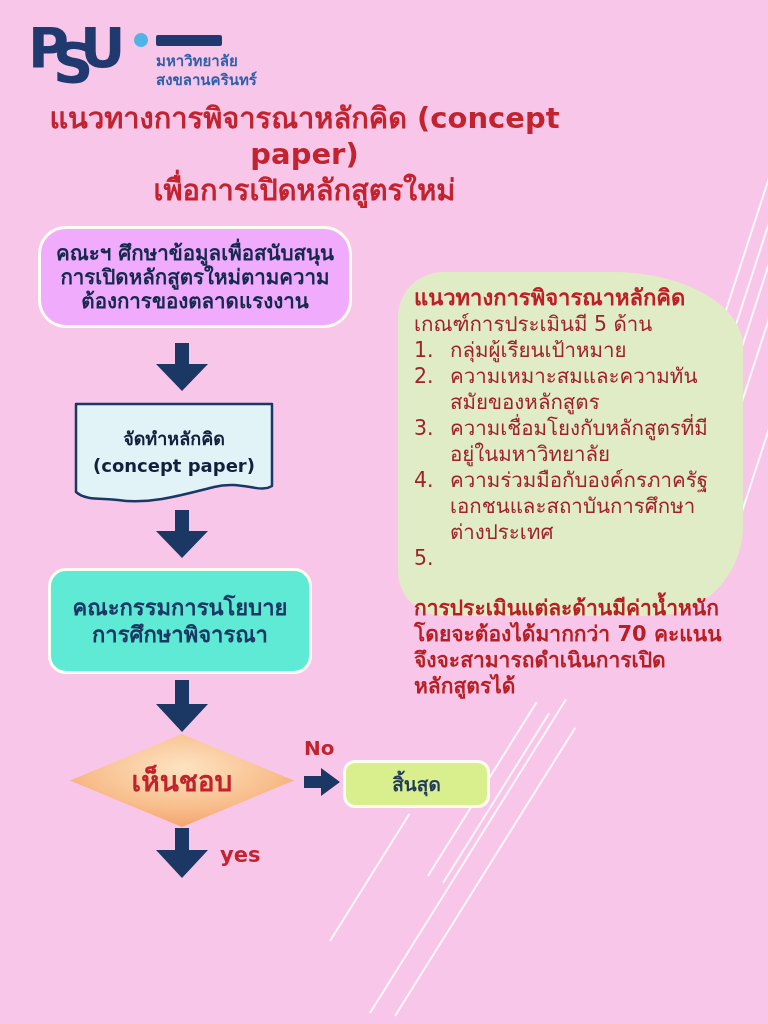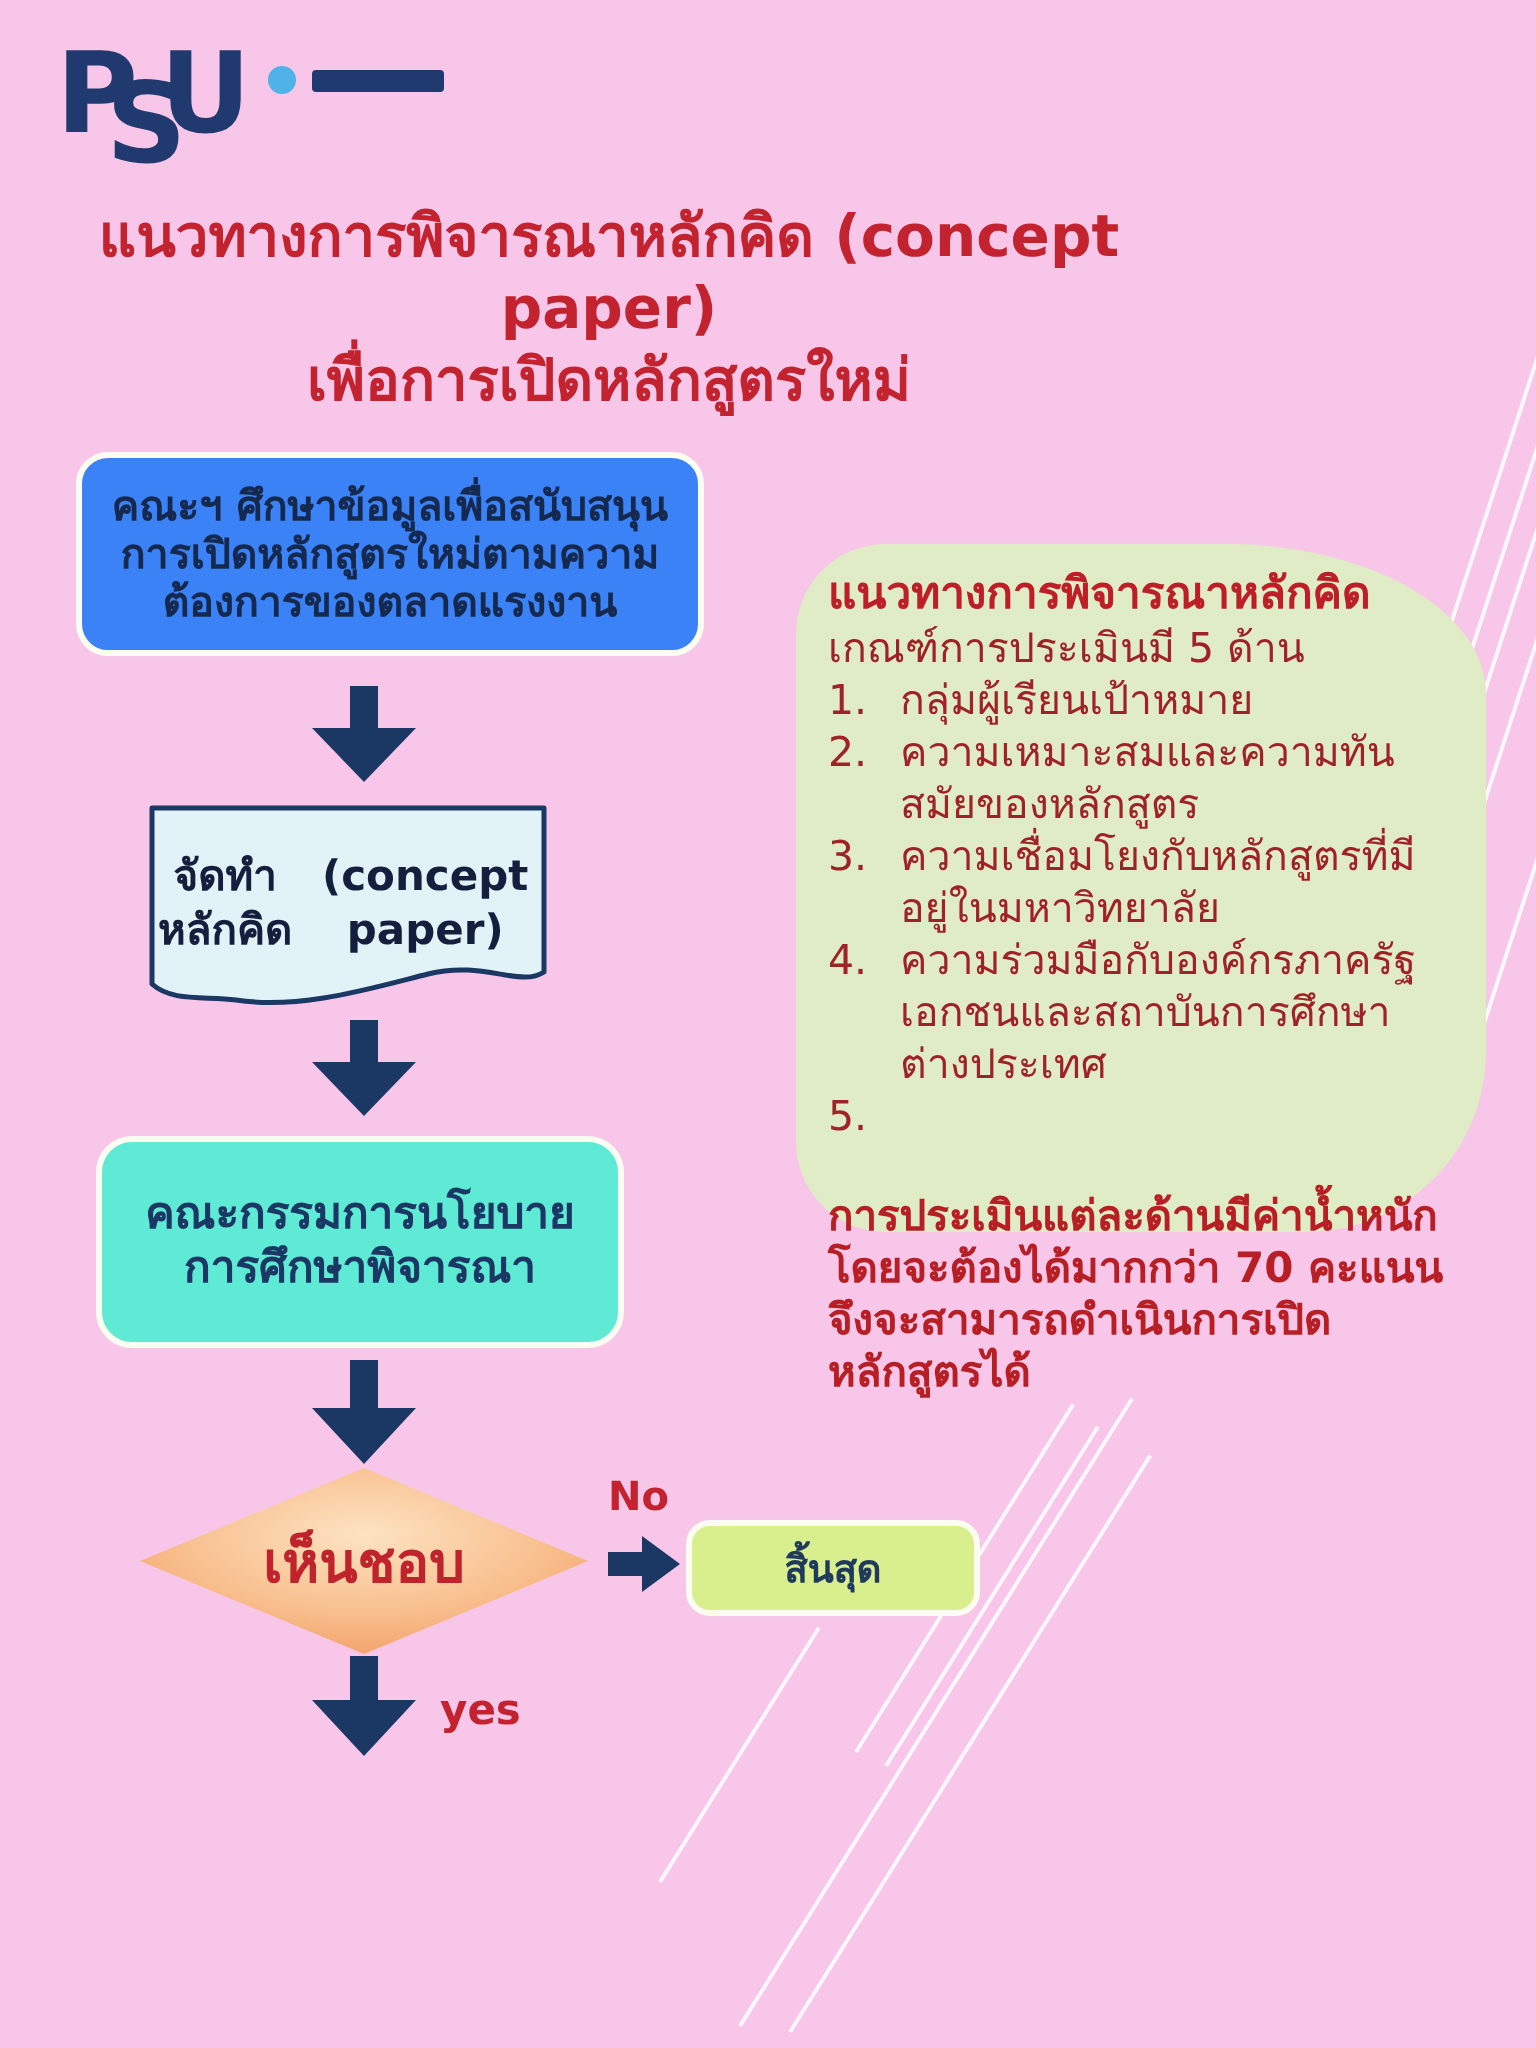--- a/index.html
+++ b/index.html
@@ -32,38 +32,38 @@
   .logo-bar{position:absolute;left:128px;top:15px;width:66px;height:11px;background:#203A70;border-radius:2px;}
   .uni{position:absolute;left:128px;top:32px;color:#2E5FA9;font-weight:800;font-size:15px;line-height:19px;}
 
   
   .title{position:absolute;left:0;top:100px;width:609px;text-align:center;z-index:3;
          color:#C2232E;font-weight:800;font-size:29px;line-height:36px;}
 
   
   .fbox{position:absolute;z-index:3;display:flex;align-items:center;justify-content:center;
         text-align:center;box-sizing:border-box;}
-  .box-research{left:38px;top:226px;width:314px;height:102px;background:#3b82f6;
-        border:3px solid #FBFDF0;border-radius:16px;color:#15294E;font-weight:800;
+  .box-research{left:38px;top:226px;width:314px;height:102px;background:#f0abfc;
+        border:3px solid #FBFDF0;border-radius:28px;color:#15294E;font-weight:800;
         font-size:20.5px;line-height:24px;padding:0 10px;}
   .box-committee{left:48px;top:568px;width:264px;height:106px;background:#5eead4;
         border:3px solid #FBFDF0;border-radius:18px;color:#1B3764;font-weight:800;
         font-size:22px;line-height:27px;padding:0 14px;}
   .box-end{left:343px;top:760px;width:147px;height:48px;background:#D9EE8C;
         border:3px solid #FBFDF0;border-radius:12px;color:#1F3A5C;font-weight:700;
         font-size:19px;}
   .box-final{left:20px;top:882px;width:340px;height:80px;background:#D9EE8C;
         border:3px solid #FBFDF0;border-radius:16px;color:#1878A0;font-weight:800;
         font-size:21.5px;line-height:26px;padding:0 12px;}
 
   .arrow{position:absolute;z-index:3;}
   .doc{position:absolute;left:74px;top:402px;width:200px;height:106px;z-index:3;}
   .doc-text{position:absolute;left:0;top:8px;width:200px;height:84px;display:flex;
-        align-items:center;justify-content:center;
-        color:#131F3C;font-weight:800;font-size:21px;line-height:27px;text-align:center;}
+        flex-direction:column;align-items:center;justify-content:center;
+        color:#131F3C;font-weight:800;font-size:18px;line-height:27px;text-align:center;}
   .diamond{position:absolute;left:69px;top:733px;width:226px;height:95px;z-index:3;}
   .diamond-label{position:absolute;inset:0;display:flex;align-items:center;justify-content:center;
         color:#C0232C;font-weight:600;font-size:28px;}
   .lbl{position:absolute;z-index:3;color:#C2232E;font-weight:800;}
   .no-lbl{left:304px;top:736px;font-size:20px;}
   .yes-lbl{left:220px;top:843px;font-size:21px;}
 
   
   .panel{position:absolute;left:398px;top:272px;width:345px;height:344px;z-index:2;
         background:#E0ECC5;box-sizing:border-box;padding:12px 14px 0 16px;
@@ -91,20 +91,24 @@
   <div class="dl b3"></div>
   <div class="dl b4"></div>
   <div class="dl c1"></div>
 
   <div class="logo">
     <span class="psu p">P</span>
     <span class="psu s">S</span>
     <span class="psu u">U</span>
     <span class="logo-dot"></span>
     <span class="logo-bar"></span>
+    <div class="uni">
+      <div>มหาวิทยาลัย</div>
+      <div>สงขลานครินทร์</div>
+    </div>
   </div>
 
   <div class="title">
     <div>แนวทางการพิจารณาหลักคิด (concept paper)</div>
     <div>เพื่อการเปิดหลักสูตรใหม่</div>
   </div>
 
   <div class="fbox box-research">
     <span>คณะฯ ศึกษาข้อมูลเพื่อ​สนับสนุนการเปิดหลักสูตรใหม่​ตามความต้องการของ​ตลาดแรงงาน</span>
   </div>

